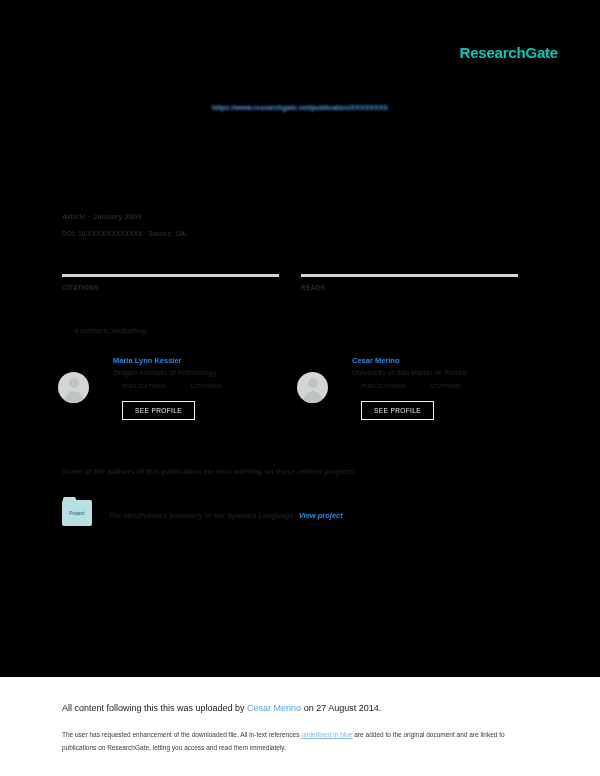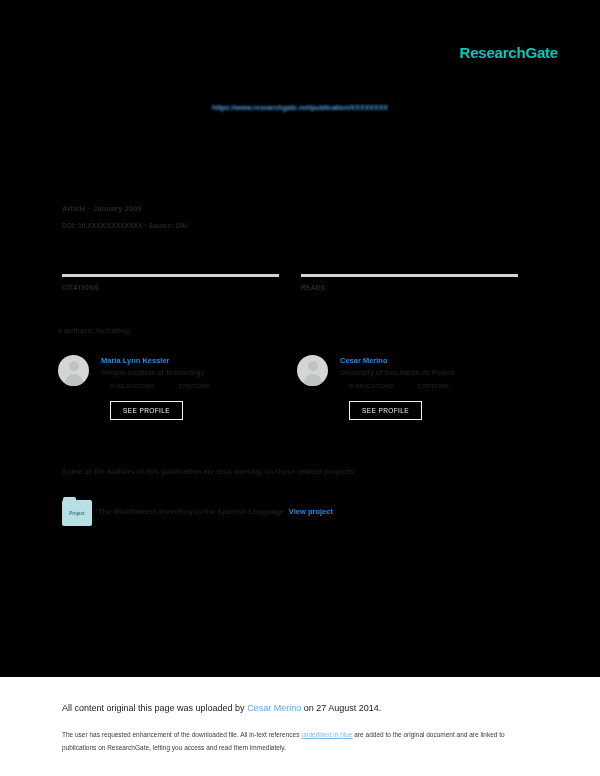--- a/index.html
+++ b/index.html
@@ -48,21 +48,21 @@
     position: absolute;
     top: 128px;
     left: 62px;
     width: 476px;
     height: 68px;
   }
 
   
   .article-meta {
     position: absolute;
-    top: 204px;
+    top: 212px;
     left: 62px;
   }
   .article-meta .line1 {
     font-size: 7.5px;
     font-weight: bold;
     color: #262626;
     letter-spacing: 0.1px;
     filter: blur(0.55px);
     margin-bottom: 9px;
   }
@@ -101,37 +101,37 @@
     font-weight: bold;
     color: #2b2b2b;
     letter-spacing: 0.3px;
     filter: blur(0.5px);
   }
 
   
   .authors-heading {
     position: absolute;
     top: 326px;
-    left: 58px;
+    left: 74px;
     font-size: 7.5px;
     font-weight: bold;
     color: #1c1c1c;
     filter: blur(0.5px);
     text-align: center;
   }
 
   .authors {
     position: absolute;
     top: 355px;
     left: 58px;
     width: 470px;
     display: flex;
     gap: 8px;
   }
-  .author { width: 235px; display: flex; gap: 12px; }
+  .author { width: 235px; display: flex; gap: 24px; align-items: center; }
 
   .avatar {
     width: 31px; height: 31px;
     border-radius: 50%;
     background: #d3d5d6;
     flex: none;
     position: relative;
     overflow: hidden;
   }
   .avatar::before {
@@ -202,21 +202,23 @@
     font-weight: bold;
     color: #1c1c1c;
     filter: blur(0.55px);
     text-align: right;
   }
 
   .project-row {
     position: absolute;
     left: 62px;
     display: flex;
-    gap: 6px;
+    align-items: center;
+    gap: 16px;
+    font-style: italic;
   }
   .project-row.r1 { top: 500px; }
   .project-row.r2 { top: 541px; }
 
   .folder-icon {
     width: 30px; height: 26px;
     background: #b8e0e4;
     border-radius: 2px;
     position: relative;
     flex: none;
@@ -354,18 +356,18 @@
     <div class="folder-icon">
       <span class="folder-label">Project</span>
     </div>
     <div>
       <span class="project-title">The Mindfulness Inventory in the Spanish Language</span><span class="view-project">View project</span>
     </div>
   </div>
 
 
   <div class="footer">
-    <div class="footer-upload"><span>All content original this page was uploaded by </span><span class="lnk">Cesar Merino</span><span> on 27 August 2014.</span></div>
+    <div class="footer-upload"><span>All content following this this was uploaded by </span><span class="lnk">Cesar Merino</span><span> on 27 August 2014.</span></div>
 
     <div class="footer-note"><span>The user has requested enhancement of the downloaded file. All in-text references </span><span class="lnk-u">underlined in blue</span><span> are added to the original document and are linked to publications on ResearchGate, letting you access and read them immediately.</span></div>
   </div>
 
 </div>
 
 </body></html>

